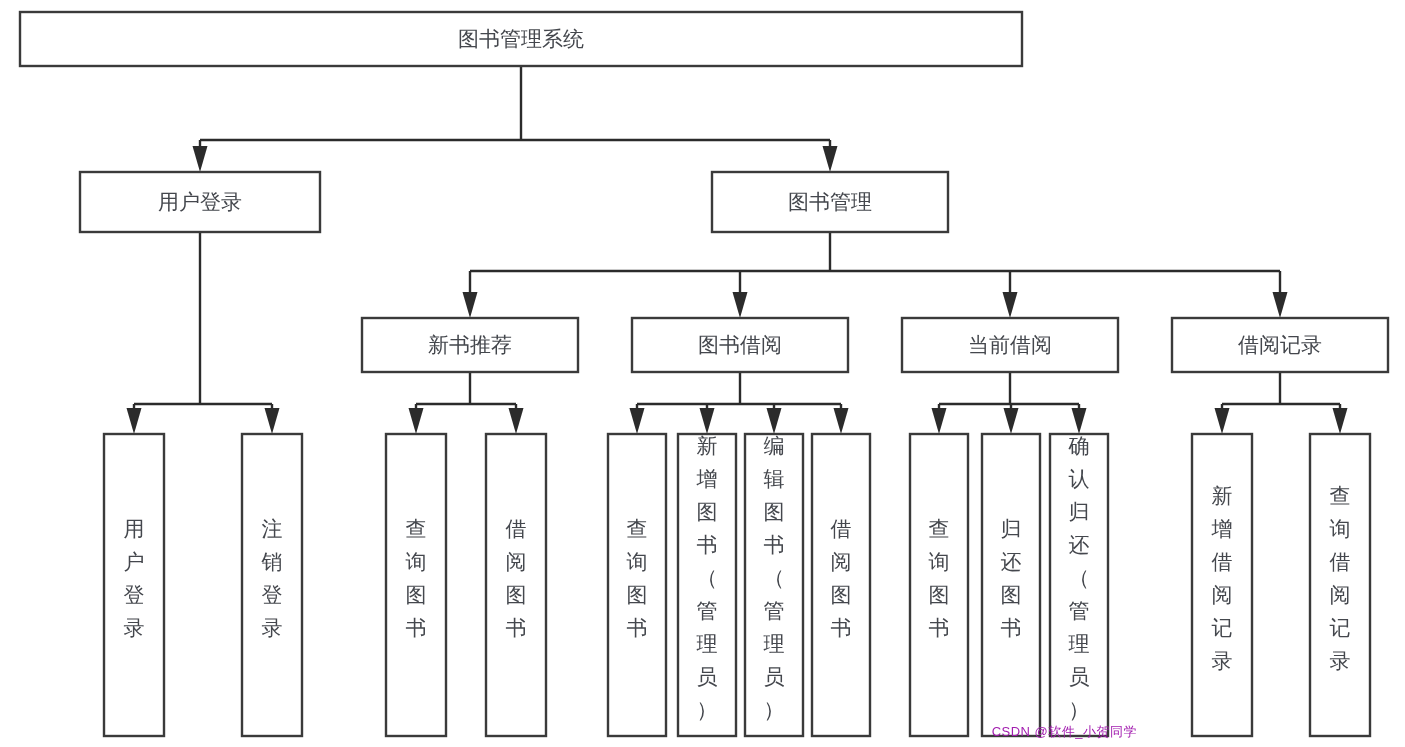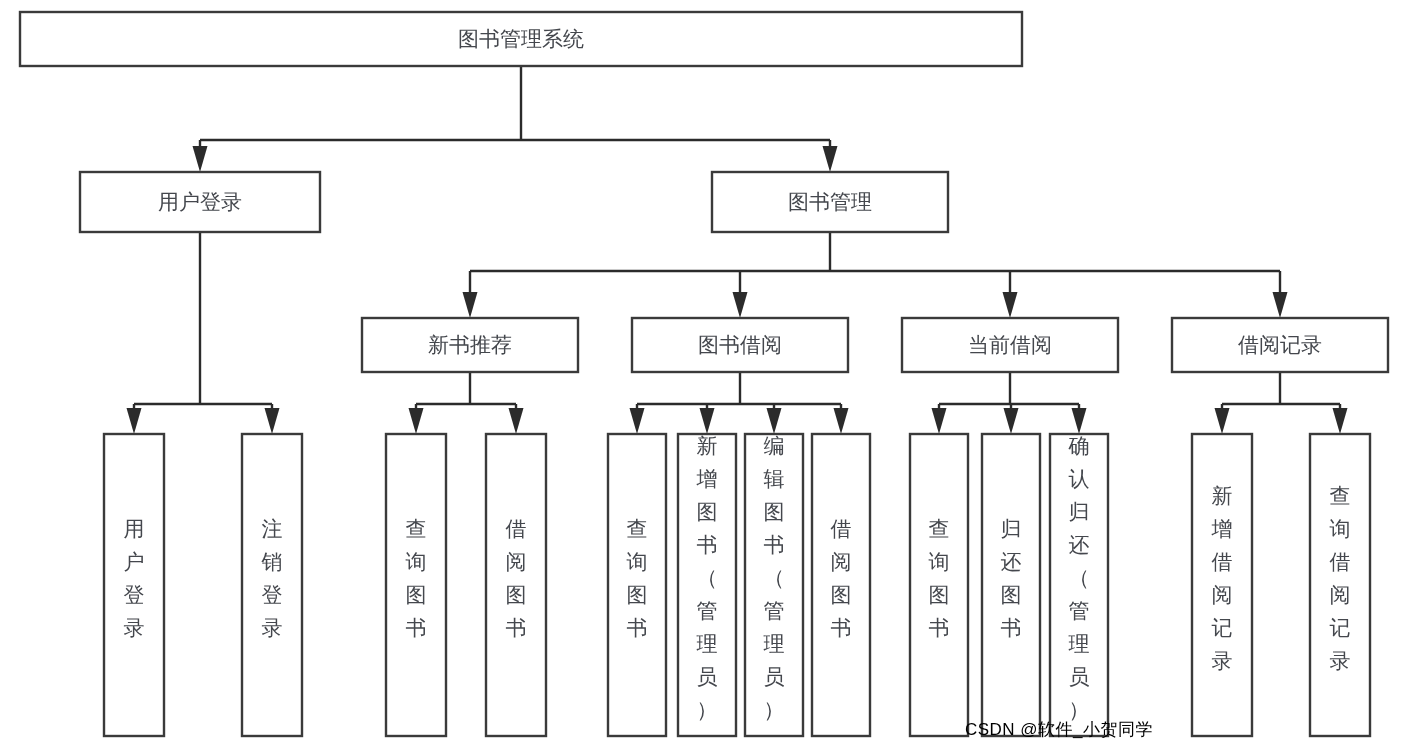--- a/index.html
+++ b/index.html
@@ -11,21 +11,20 @@
     width: 1405px;
     height: 747px;
     font-family: "Liberation Sans", "DejaVu Sans", sans-serif;
     overflow: hidden;
     position: relative;
   }
   #diagram-root {
     position: relative;
     width: 1149px;
     height: 747px;
-    padding-left: 16px;
   }
   svg.flow {
     position: absolute;
     top: 0;
     left: 0;
     width: 1405px;
     height: 747px;
     display: block;
   }
   .node-box {
@@ -56,22 +55,22 @@
     font-size: 21px;
     fill: #44474d;
     text-anchor: middle;
     white-space: pre;
   }
   .watermark {
     position: absolute;
     right: 12px;
     bottom: 6px;
     font-family: "Liberation Sans", "DejaVu Sans", sans-serif;
-    font-size: 17px;
-    color: #000000;
+    font-size: 13px;
+    color: #a21caf;
     letter-spacing: 0.5px;
     user-select: none;
     pointer-events: none;
   }
 </style>
 </head>
 <body>
 
 <div id="diagram-root">
   <svg class="flow" viewBox="0 0 1405 747" xmlns="http://www.w3.org/2000/svg">

